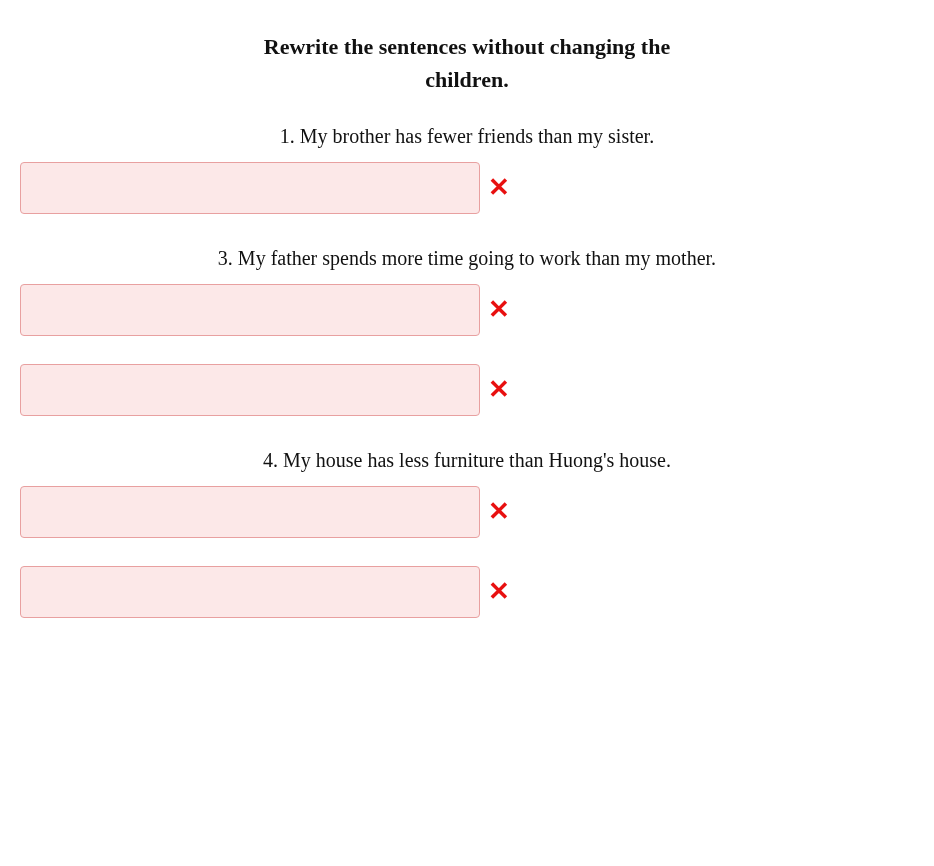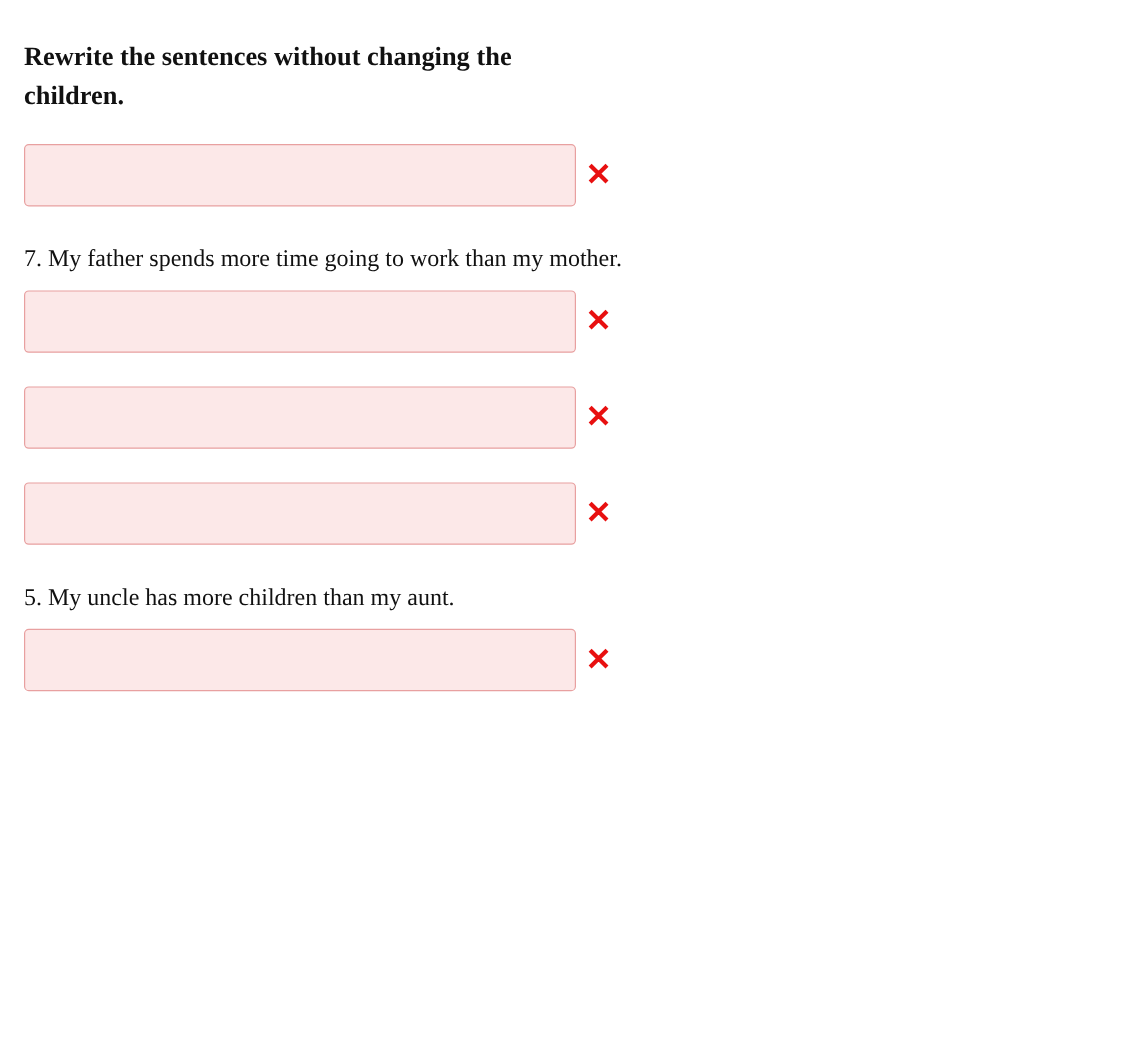--- a/index.html
+++ b/index.html
@@ -1,18 +1,19 @@
 <!DOCTYPE html>
 <html><head>
   <meta charset="utf-8">
   <style>
     * {
       box-sizing: border-box;
       margin: 0;
       padding: 0;
+      text-align: center;
     }
 
     body {
       font-family: Georgia, serif;
       font-size: 20px;
       background: #ffffff;
       padding: 30px 20px;
       width: 934px;
       min-height: 866px;
     }
@@ -68,46 +69,47 @@
 
 <div>
 
   <div class="instruction">
     <span>Rewrite the sentences without changing the</span><br>
     <span>children.</span>
   </div>
 
   <div id="questions-container">
       <div class="question-block">
+        <p class="question-text">1. My brother has fewer friends than my sister.</p>
         <div class="input-row">
           <input type="text" class="answer-input" placeholder="" style="">
           <span class="x-icon">✕</span>
         </div>
       </div>
       <div class="question-block">
-        <p class="question-text">7. My father spends more time going to work than my mother.</p>
+        <p class="question-text">3. My father spends more time going to work than my mother.</p>
         <div class="input-row">
           <input type="text" class="answer-input" placeholder="" style="">
           <span class="x-icon">✕</span>
         </div>
       </div>
       <div class="question-block">
         <div class="input-row">
           <input type="text" class="answer-input" placeholder="" style="">
           <span class="x-icon">✕</span>
         </div>
       </div>
       <div class="question-block">
+        <p class="question-text">4. My house has less furniture than Huong's house.</p>
         <div class="input-row">
           <input type="text" class="answer-input" placeholder="" style="">
           <span class="x-icon">✕</span>
         </div>
       </div>
       <div class="question-block">
-        <p class="question-text">5. My uncle has more children than my aunt.</p>
         <div class="input-row">
           <input type="text" class="answer-input" placeholder="" style="">
           <span class="x-icon">✕</span>
         </div>
       </div>
     </div>
 
 </div>
 
 </body></html>

